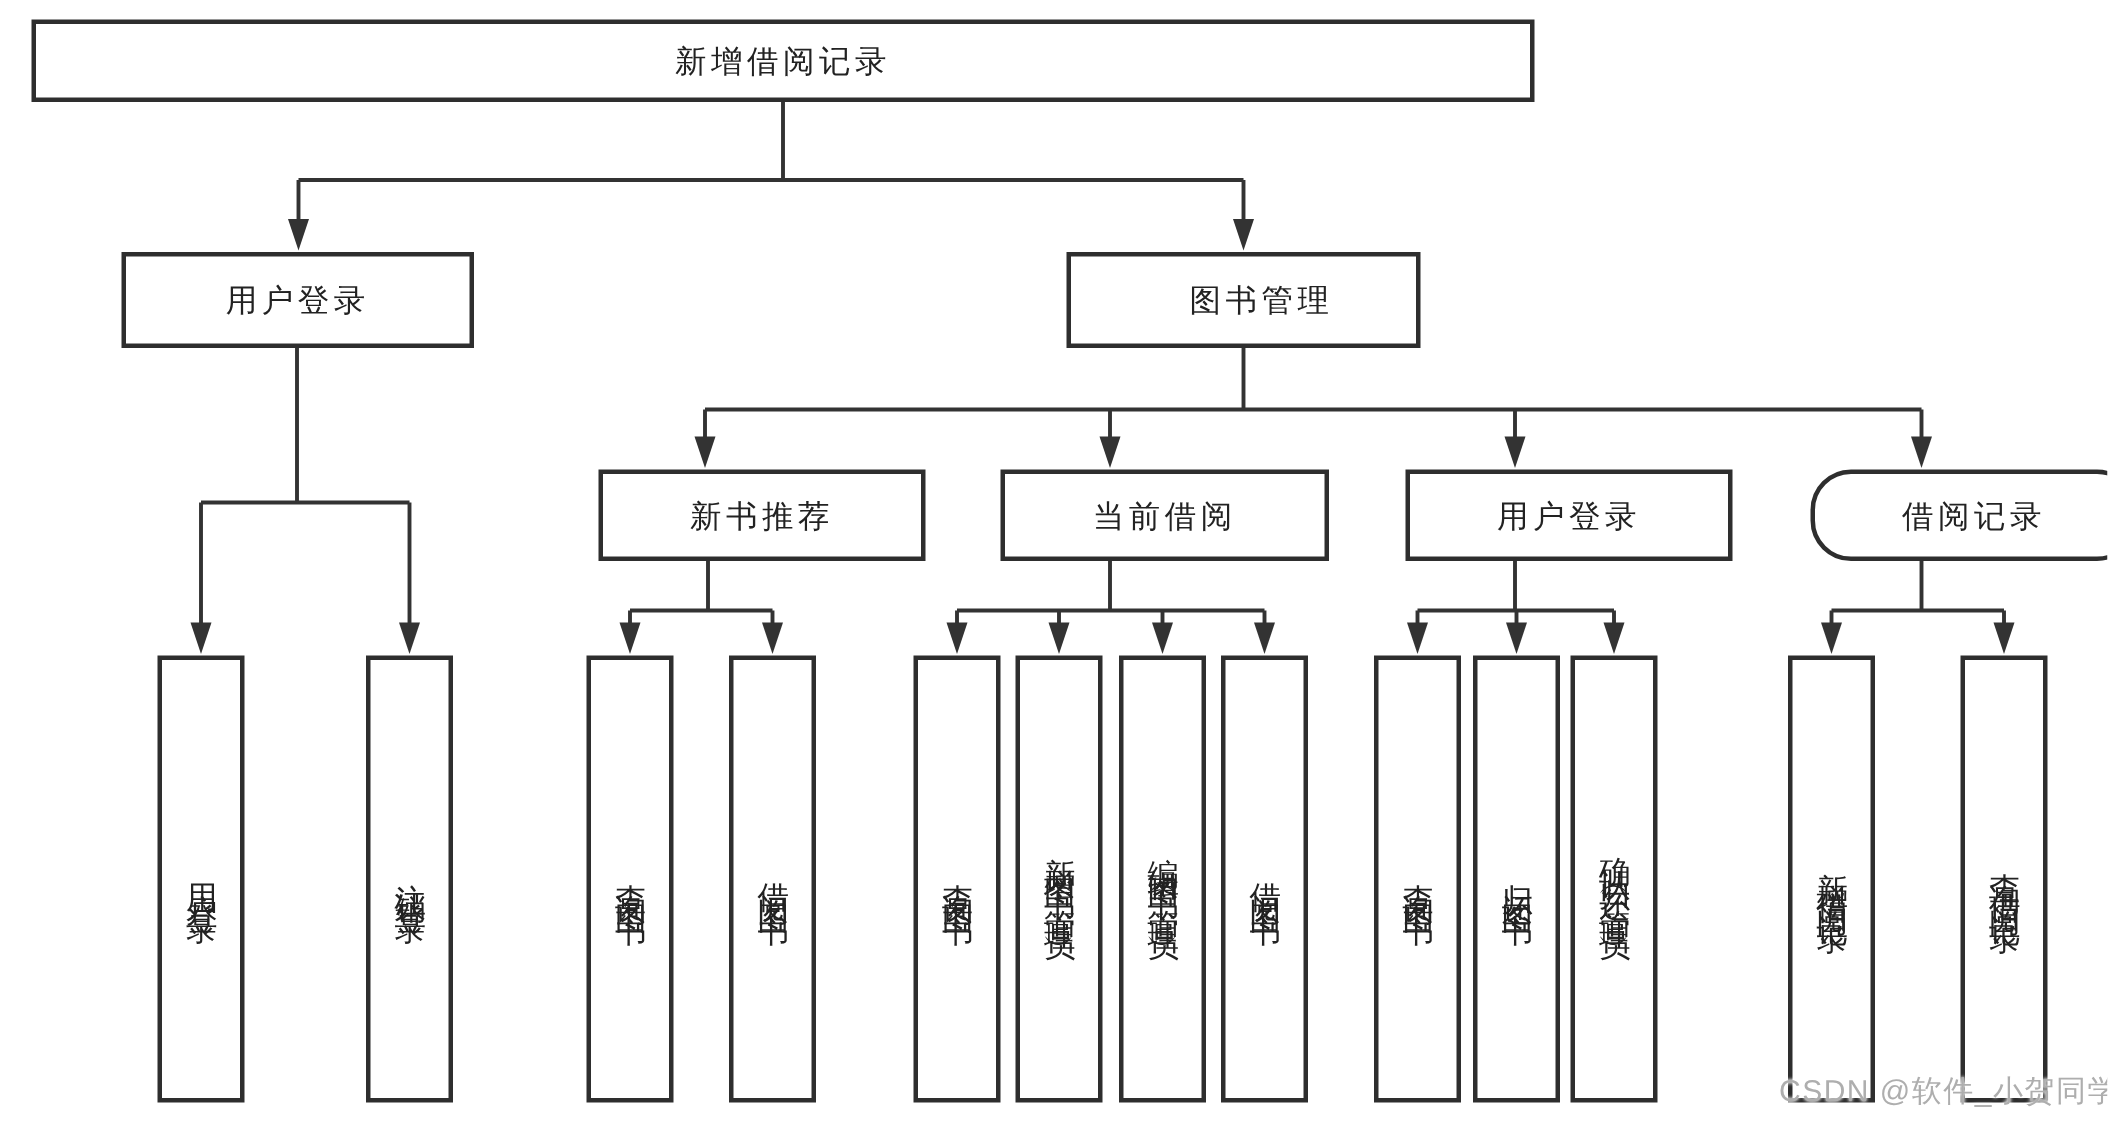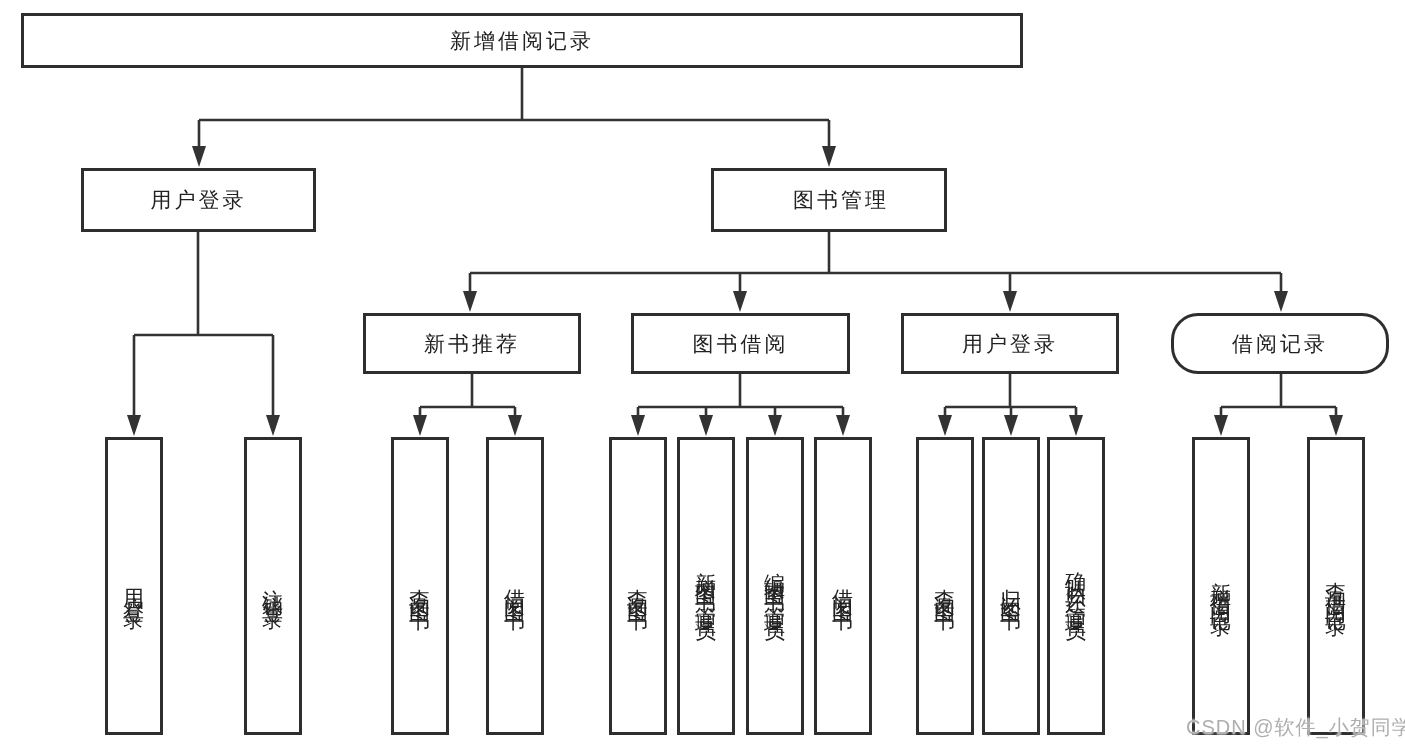--- a/index.html
+++ b/index.html
@@ -25,21 +25,21 @@
     align-items: center;
     justify-content: center;
     color: #222222;
     font-size: 21px;
     letter-spacing: 3px;
     text-align: center;
   }
   .root    { left: 21px;  top: 13px;  width: 1002px; height: 55px; }
   .lvl2a   { left: 81px;  top: 168px; width: 235px;  height: 64px; }
   .lvl2b   { left: 711px; top: 168px; width: 236px;  height: 64px; padding-left: 24px; }
-  .lvl3    { top: 313px; height: 61px; width: 218px; }
+  .lvl3    { top: 313px; height: 61px; width: 218px; margin-left: 36px; }
   .g1      { left: 363px; }
   .g2      { left: 631px; width: 219px; }
   .g3      { left: 901px; }
   .g4      { left: 1171px; border-radius: 27px; }
   .leaf    { top: 437px; height: 298px; width: 58px; }
   .leaf > span {
     writing-mode: vertical-rl;
     text-orientation: mixed;
     letter-spacing: 7px;
     font-size: 21px;
@@ -157,21 +157,21 @@
     <span>用户登录</span>
   </div>
   <div class="box lvl2b">
     <span>图书管理</span>
   </div>
 
   <div class="box lvl3 g1">
     <span>新书推荐</span>
   </div>
   <div class="box lvl3 g2">
-    <span>图书借阅</span>
+    <span>当前借阅</span>
   </div>
   <div class="box lvl3 g3">
     <span>用户登录</span>
   </div>
   <div class="box lvl3 g4">
     <span>借阅记录</span>
   </div>
 
   <div class="box leaf lf1">
     <span>用户登录</span>

